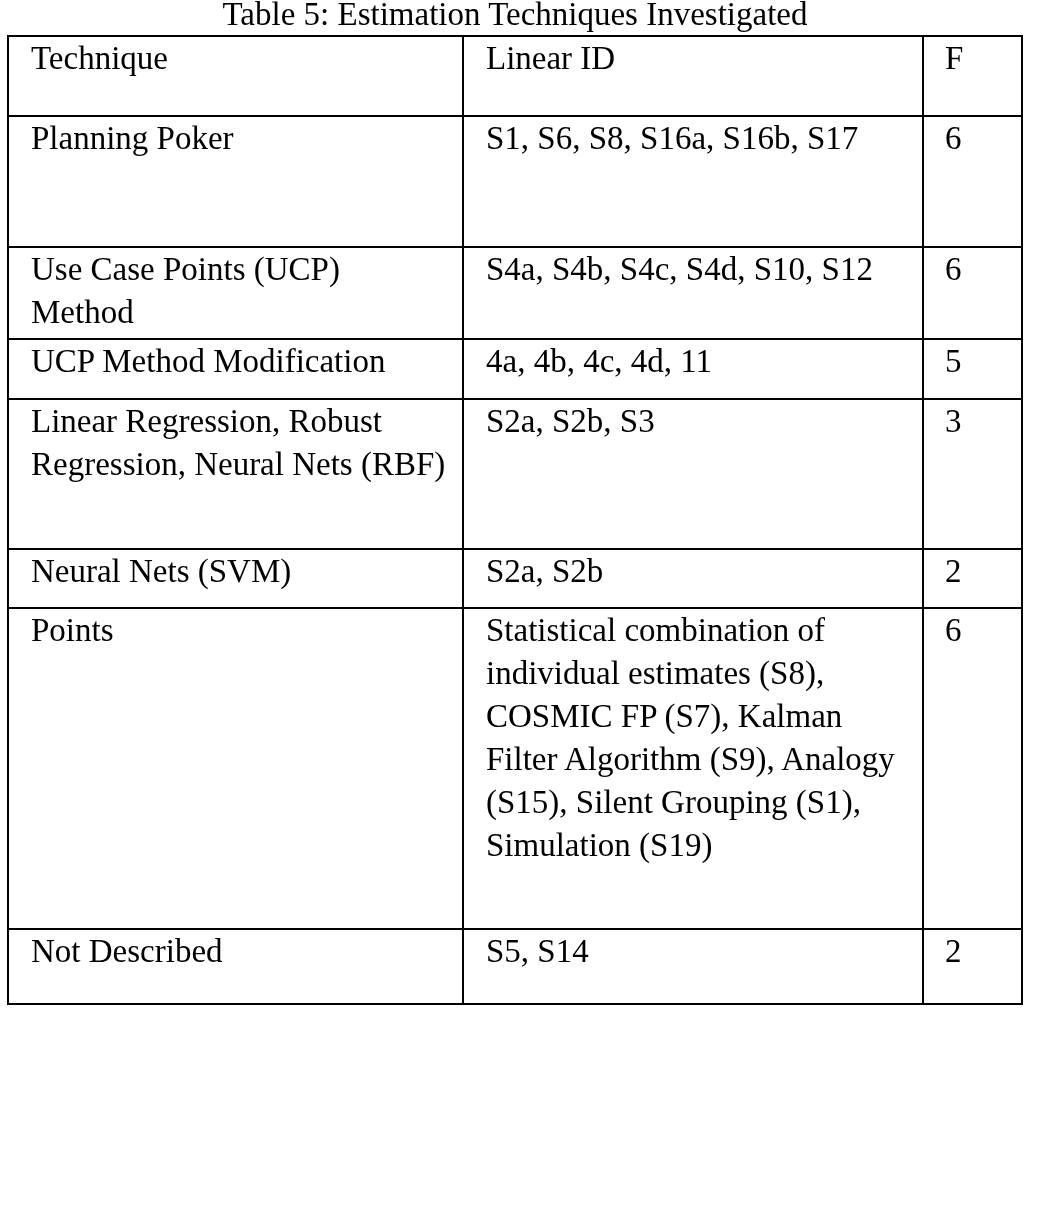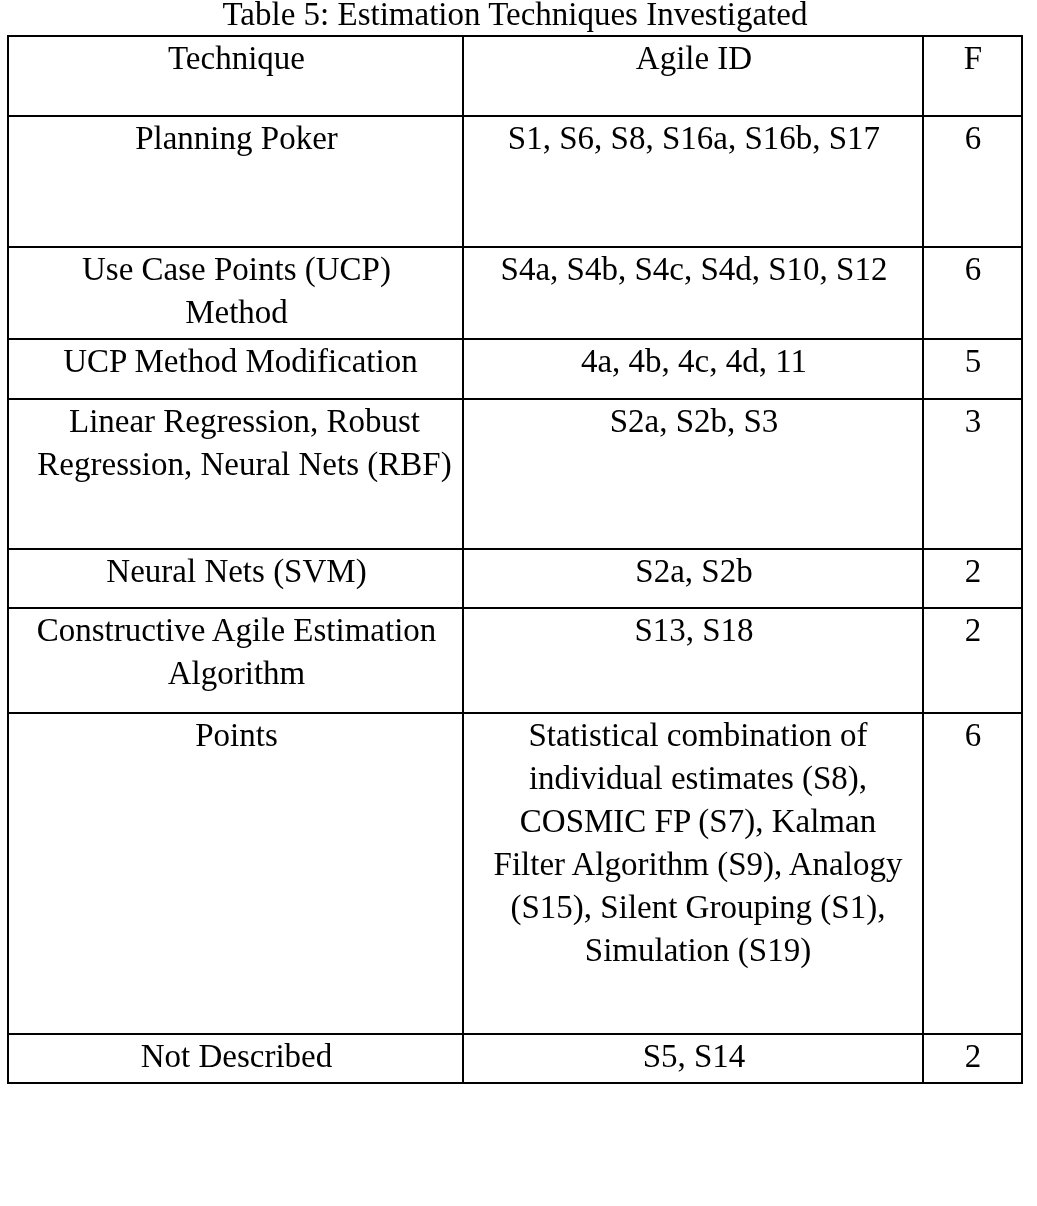--- a/index.html
+++ b/index.html
@@ -2,39 +2,39 @@
 <html><head>
 <meta charset="utf-8">
 <style>
   html, body { margin:0; padding:0; background:#ffffff; }
   body { width:1037px; height:1206px; position:relative; overflow:hidden;
          font-family:"Liberation Serif", "DejaVu Serif", serif; color:#000; }
   .caption { position:absolute; top:-6px; left:0; width:1030px; text-align:center;
              font-size:33px; line-height:40px; white-space:nowrap; }
   table { position:absolute; left:7px; top:35px; border-collapse:collapse; table-layout:fixed; }
   td { border:2px solid #000; vertical-align:top; font-size:33px; line-height:43px;
-       padding:0 20px 0 22px; text-align:center; box-sizing:border-box; }
+       padding:0 20px 0 22px; text-align:left; box-sizing:border-box; }
   col.c1 { width:455px; } col.c2 { width:460px; } col.c3 { width:99px; }
   td.fcell { padding-left:21px; }
 </style>
 </head>
 <body>
 
 <div class="caption">Table 5: Estimation Techniques Investigated</div>
 
 <table>
   <colgroup>
       <col class="c1">
       <col class="c2">
       <col class="c3">
     </colgroup>
   <tbody>
       <tr style="height:80px">
     <td>Technique</td>
-    <td>Agile ID</td>
+    <td>Linear ID</td>
     <td class="fcell">F</td>
   </tr>
   <tr style="height:131px">
     <td>Planning Poker</td>
     <td>S1, S6, S8, S16a, S16b, S17</td>
     <td class="fcell">6</td>
   </tr>
   <tr style="height:92px">
     <td>Use Case Points (UCP) Method</td>
     <td>S4a, S4b, S4c, S4d, S10, S12</td>
@@ -48,29 +48,24 @@
   <tr style="height:150px">
     <td style="padding-right:4px">Linear Regression, Robust Regression, Neural Nets (RBF)</td>
     <td>S2a, S2b, S3</td>
     <td class="fcell">3</td>
   </tr>
   <tr style="height:59px">
     <td>Neural Nets (SVM)</td>
     <td>S2a, S2b</td>
     <td class="fcell">2</td>
   </tr>
-  <tr style="height:105px">
-    <td>Constructive Agile Estimation Algorithm</td>
-    <td>S13, S18</td>
-    <td class="fcell">2</td>
-  </tr>
   <tr style="height:321px">
     <td>Points</td>
     <td style="padding-right:12px">Statistical combination of individual estimates (S8), COSMIC FP (S7), Kalman Filter Algorithm (S9), Analogy (S15), Silent Grouping (S1), Simulation (S19)</td>
     <td class="fcell">6</td>
   </tr>
-  <tr style="height:49px">
+  <tr style="height:75px">
     <td>Not Described</td>
     <td>S5, S14</td>
     <td class="fcell">2</td>
   </tr>
 </tbody>
   </table>
 
 </body></html>

